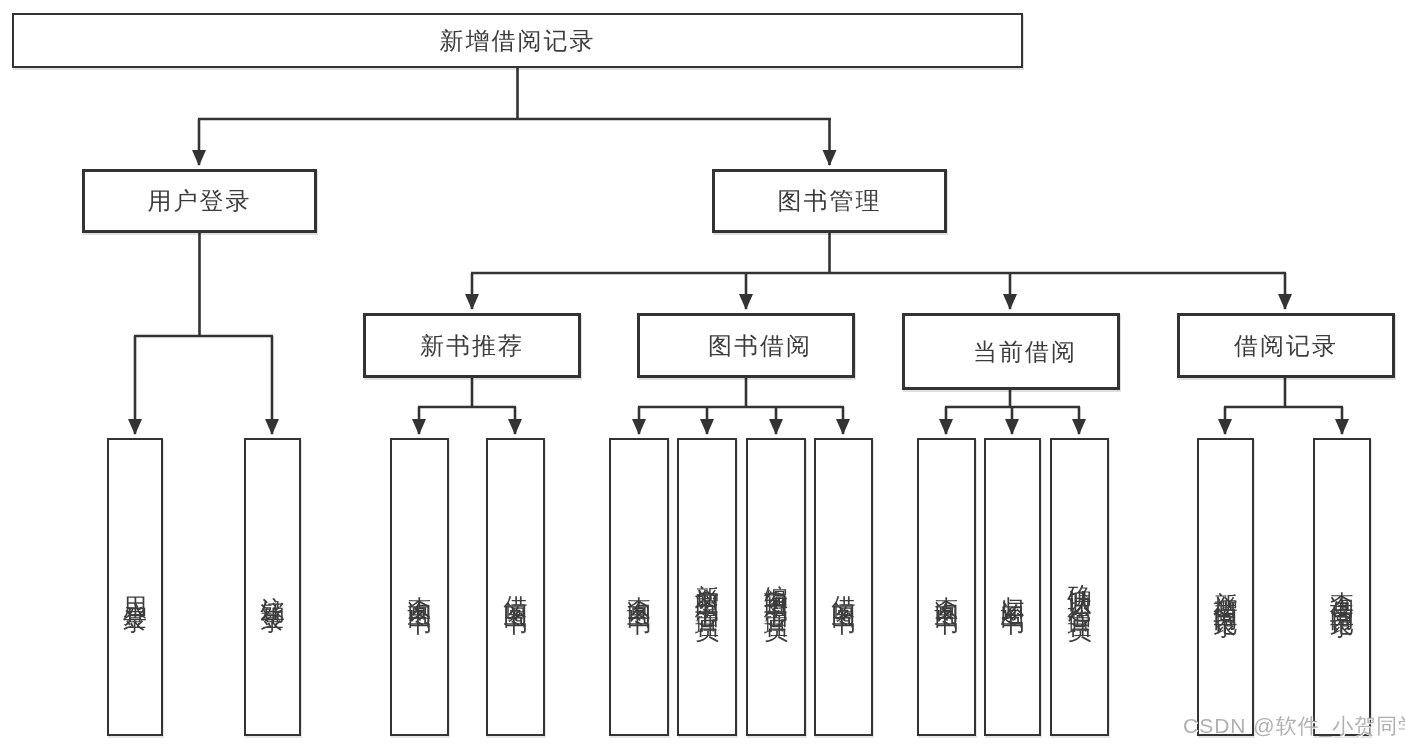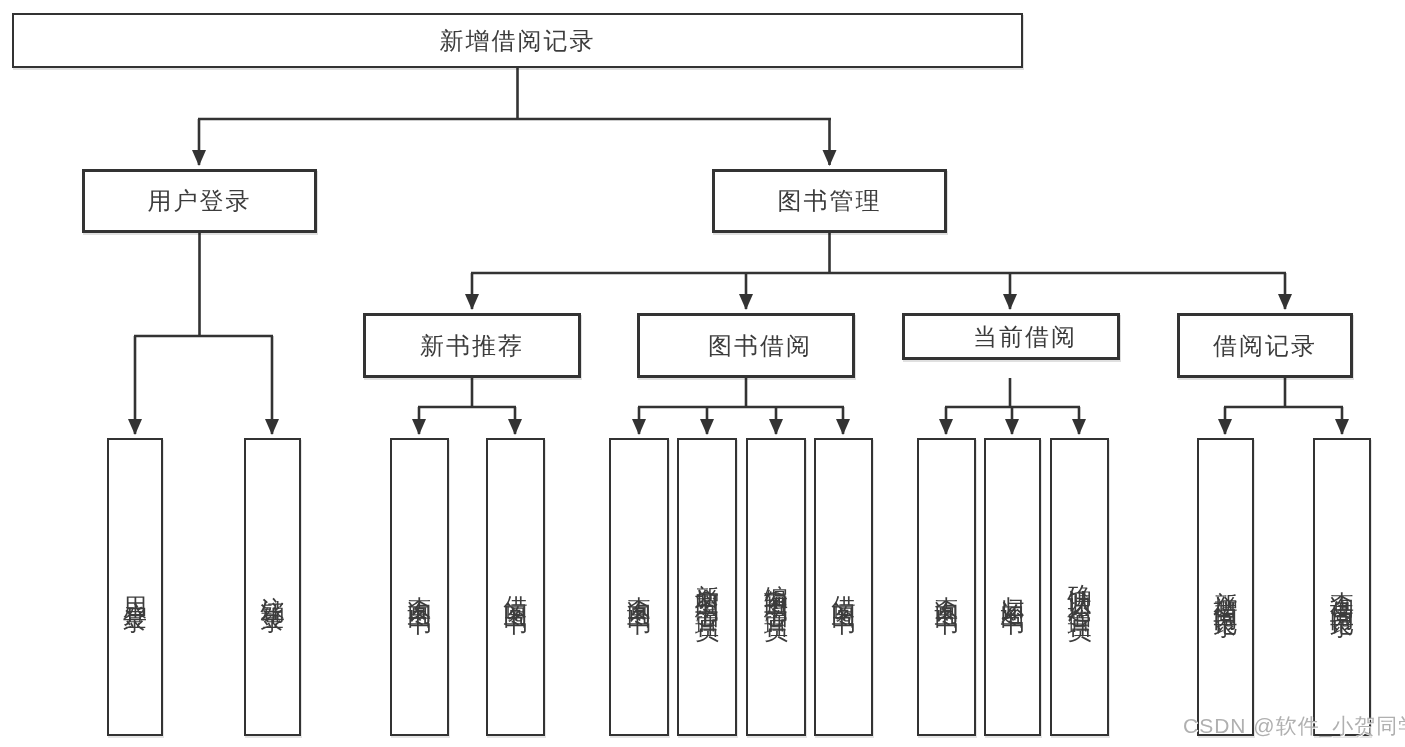--- a/index.html
+++ b/index.html
@@ -131,22 +131,22 @@
     <path class="cline" marker-end="url(#ah)" d="M1342 407 V 434"></path>
   </svg>
 
   <div class="hbox root-box" style="left:12px; top:13px; width:1011px; height:55px;">新增借阅记录</div>
 
   <div class="hbox" style="left:82px; top:169px; width:235px; height:64px;">用户登录</div>
   <div class="hbox" style="left:712px; top:169px; width:235px; height:64px;">图书管理</div>
 
   <div class="hbox" style="left:363px; top:313px; width:218px; height:65px;">新书推荐</div>
   <div class="hbox" style="left:637px; top:313px; width:218px; height:65px;padding-left:28px;">图书借阅</div>
-  <div class="hbox" style="left:902px; top:313px; width:218px; height:47px;padding-left:28px;">当前借阅</div>
-  <div class="hbox" style="left:1177px; top:313px; width:176px; height:65px;">借阅记录</div>
+  <div class="hbox" style="left:902px; top:313px; width:218px; height:77px;padding-left:28px;">当前借阅</div>
+  <div class="hbox" style="left:1177px; top:313px; width:218px; height:65px;">借阅记录</div>
 
   <div class="leaf" style="left:107px; width:56px;">用户登录</div>
   <div class="leaf" style="left:244px; width:57px;">注销登录</div>
 
   <div class="leaf" style="left:390px; width:59px;">查询图书</div>
   <div class="leaf" style="left:486px; width:59px;">借阅图书</div>
 
   <div class="leaf" style="left:609px; width:60px;">查询图书</div>
   <div class="leaf" style="left:677px; width:60px;">新增图书（管理员）</div>
   <div class="leaf" style="left:746px; width:60px;">编辑图书（管理员）</div>

